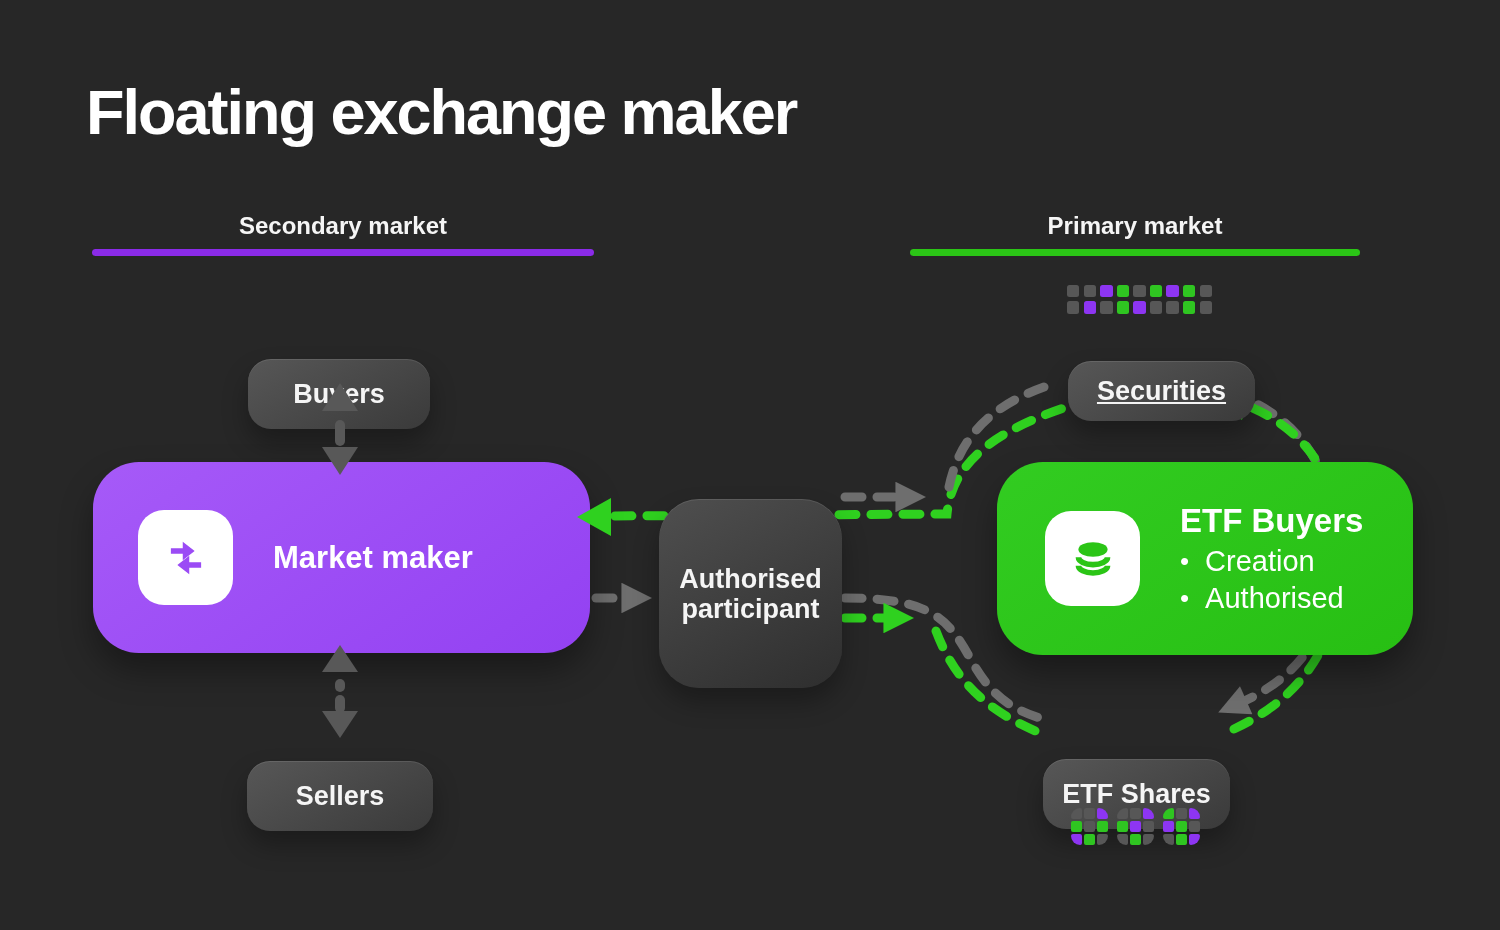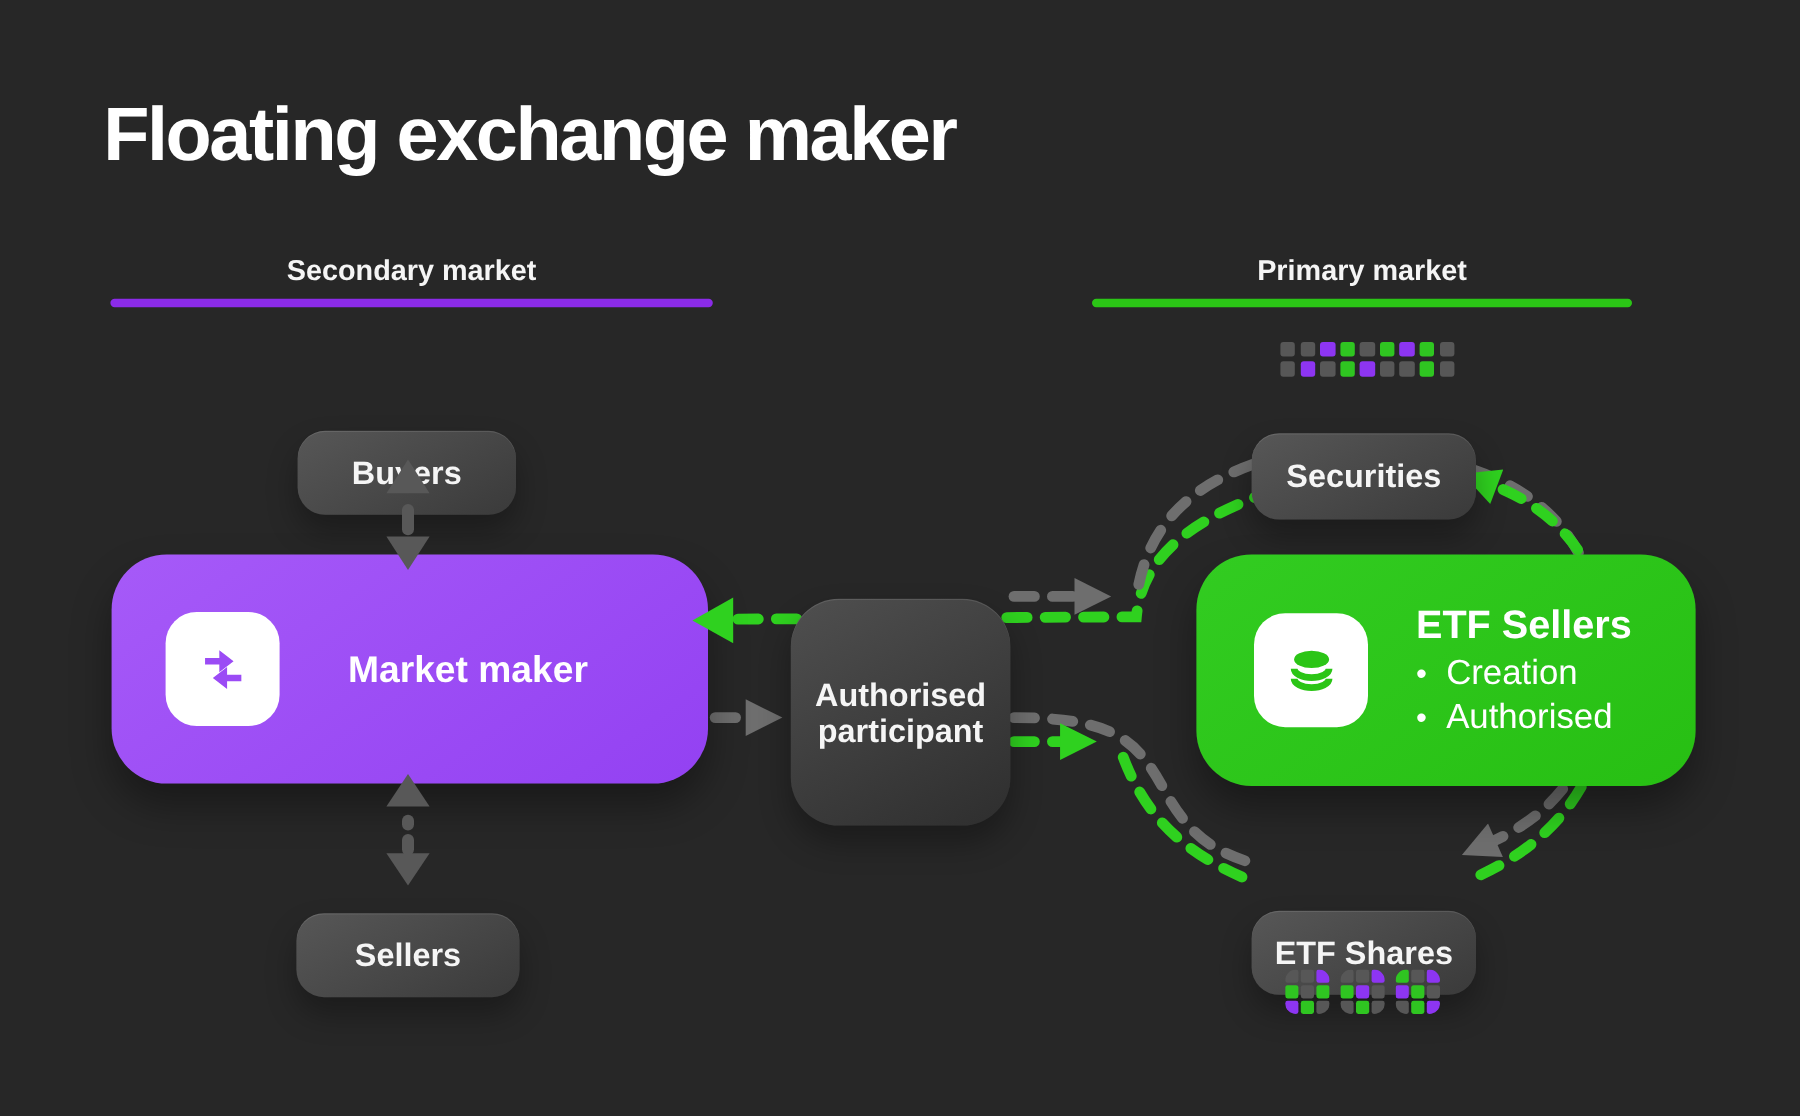--- a/index.html
+++ b/index.html
@@ -35,31 +35,31 @@
   .vdash{fill:none;stroke:#585858;stroke-width:10px;stroke-linecap:round;}
   .vtri{fill:#585858;}
   .gtri{fill:var(--green-arrow,#2fd11f);}
 
   .chip{position:absolute;display:flex;align-items:center;justify-content:center;
     background:linear-gradient(150deg,#575757 0%,#3a3a3a 100%);
     border-radius:23px;color:#f5f5f5;font-size:27px;font-weight:700;
     box-shadow:0 14px 26px rgba(0,0,0,.30), inset 0 1px 0 rgba(255,255,255,.10);margin-top:36px;}
   .chip-buyers{left:248px;top:323px;width:182px;height:70px;}
   .chip-sellers{left:247px;top:725px;width:186px;height:70px;}
-  .chip-securities{left:1043px;top:325px;width:187px;height:72px;}
+  .chip-securities{left:1068px;top:325px;width:187px;height:60px;text-decoration:underline;}
   .chip-etfshares{left:1043px;top:723px;width:187px;height:70px;}
 
   .chip-ap{left:659px;top:463px;width:183px;height:189px;border-radius:40px;
     background:linear-gradient(150deg,#4f4f4f 0%,#2e2e2e 100%);
     text-align:center;line-height:30px;padding:0 10px;}
 
   .bigbox{position:absolute;display:flex;align-items:center;z-index:2;
     box-shadow:0 18px 32px rgba(0,0,0,.35);}
   .box-mm{left:93px;top:462px;width:497px;height:191px;border-radius:46px;
-    background:linear-gradient(145deg,#a65af8 0%,#9341f2 100%);padding-left:45px;gap:17px;}
+    background:linear-gradient(145deg,#a65af8 0%,#9341f2 100%);padding-left:45px;}
   .box-etf{left:997px;top:462px;width:416px;height:193px;border-radius:46px;
     background:linear-gradient(145deg,#32cc21 0%,#27bf13 100%);padding-left:48px;}
   .app-icon{width:95px;height:95px;border-radius:26px;background:#ffffff;flex:0 0 auto;
     display:flex;align-items:center;justify-content:center;}
   .box-text{margin-left:40px;color:#ffffff;}
   .box-title{font-size:31px;font-weight:700;line-height:40px;}
   .box-sub{font-size:30px;font-weight:400;line-height:40px;color:rgba(255,255,255,.95);}
   .box-etf .box-title{font-size:33px;line-height:40px;margin-bottom:2px;}
   .bullet-row{display:flex;align-items:center;font-size:29px;font-weight:400;line-height:37px;}
   .bullet-dot{font-size:26px;margin-right:16px;}
@@ -172,21 +172,21 @@
 
   <div class="bigbox box-etf">
     <div class="app-icon">
       <svg width="56" height="56" viewBox="0 0 100 100">
         <ellipse cx="50" cy="33" rx="26" ry="13" fill="#2bc516"></ellipse>
         <path d="M24 47 a26 13 0 0 0 52 0" fill="none" stroke="#2bc516" stroke-width="10"></path>
         <path d="M24 62 a26 13 0 0 0 52 0" fill="none" stroke="#2bc516" stroke-width="10"></path>
       </svg>
     </div>
     <div class="box-text">
-      <div class="box-title">ETF Sellers</div>
+      <div class="box-title">ETF Buyers</div>
       <div class="bullet-row">
         <span class="bullet-dot">•</span>
         <span>Creation</span>
       </div>
       <div class="bullet-row">
         <span class="bullet-dot">•</span>
         <span>Authorised</span>
       </div>
     </div>
   </div>

